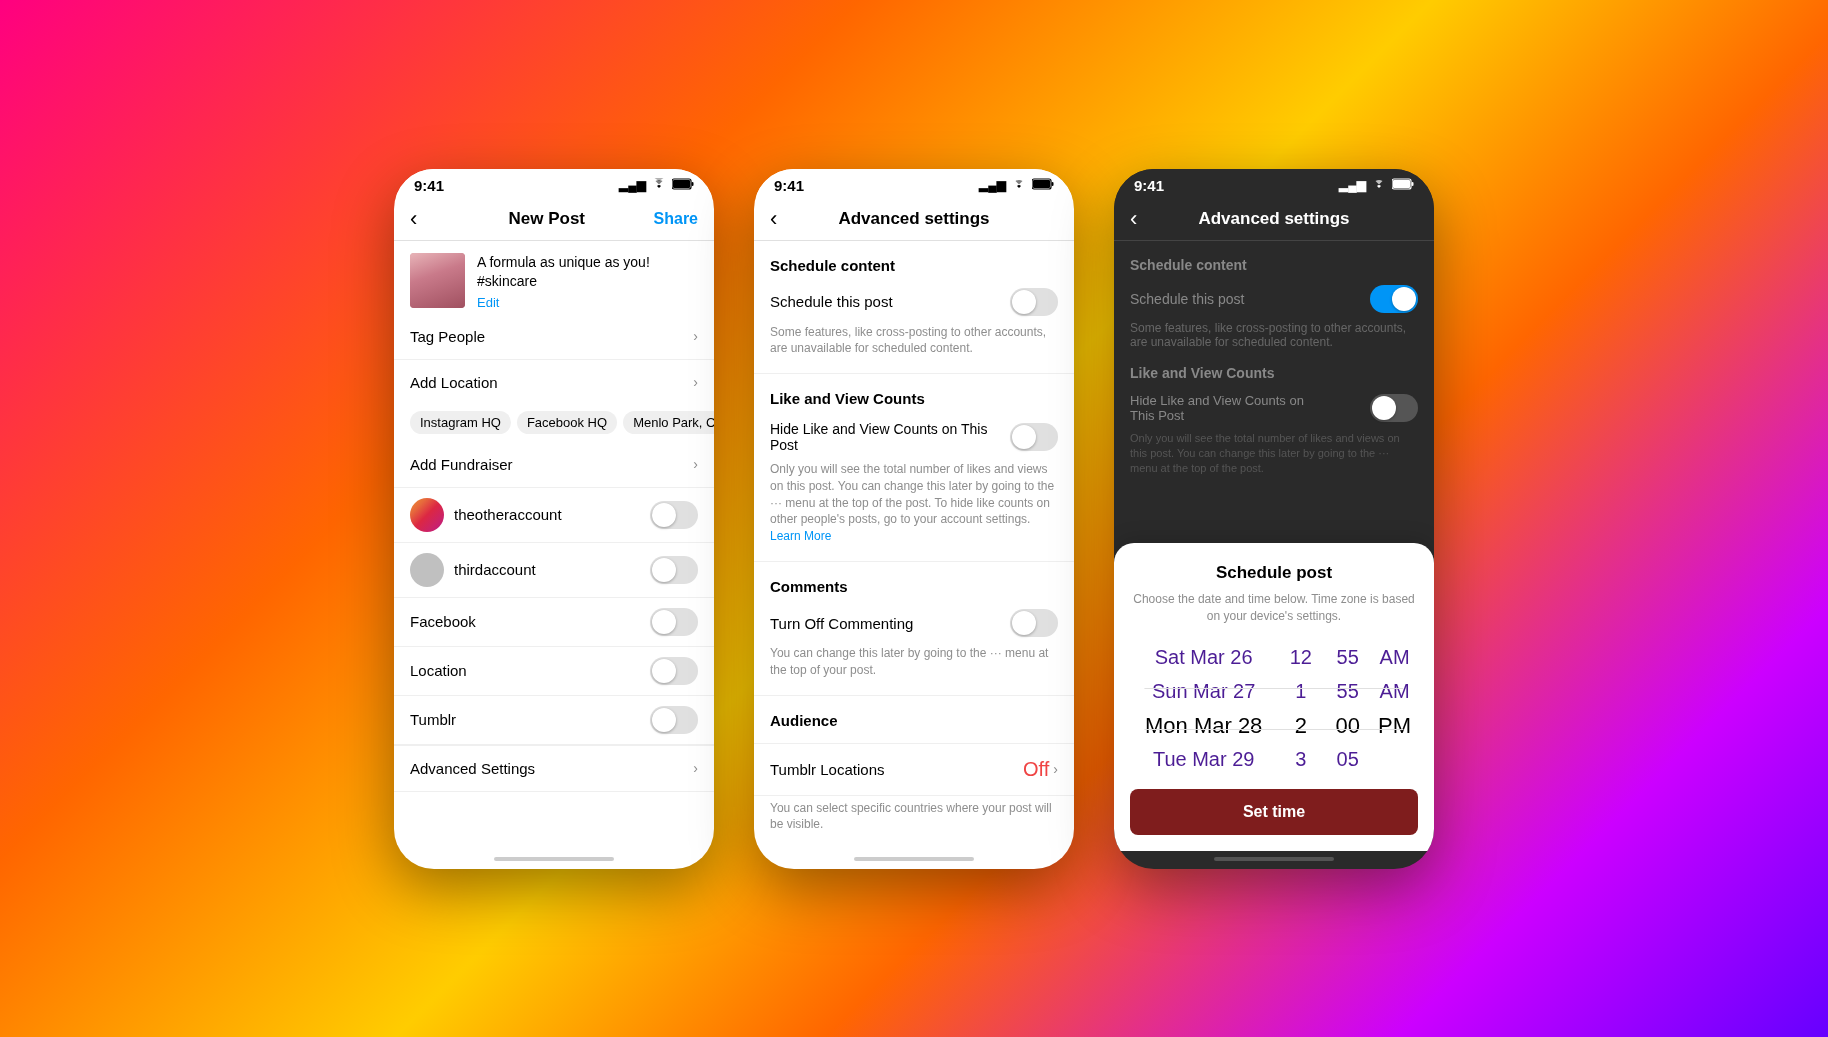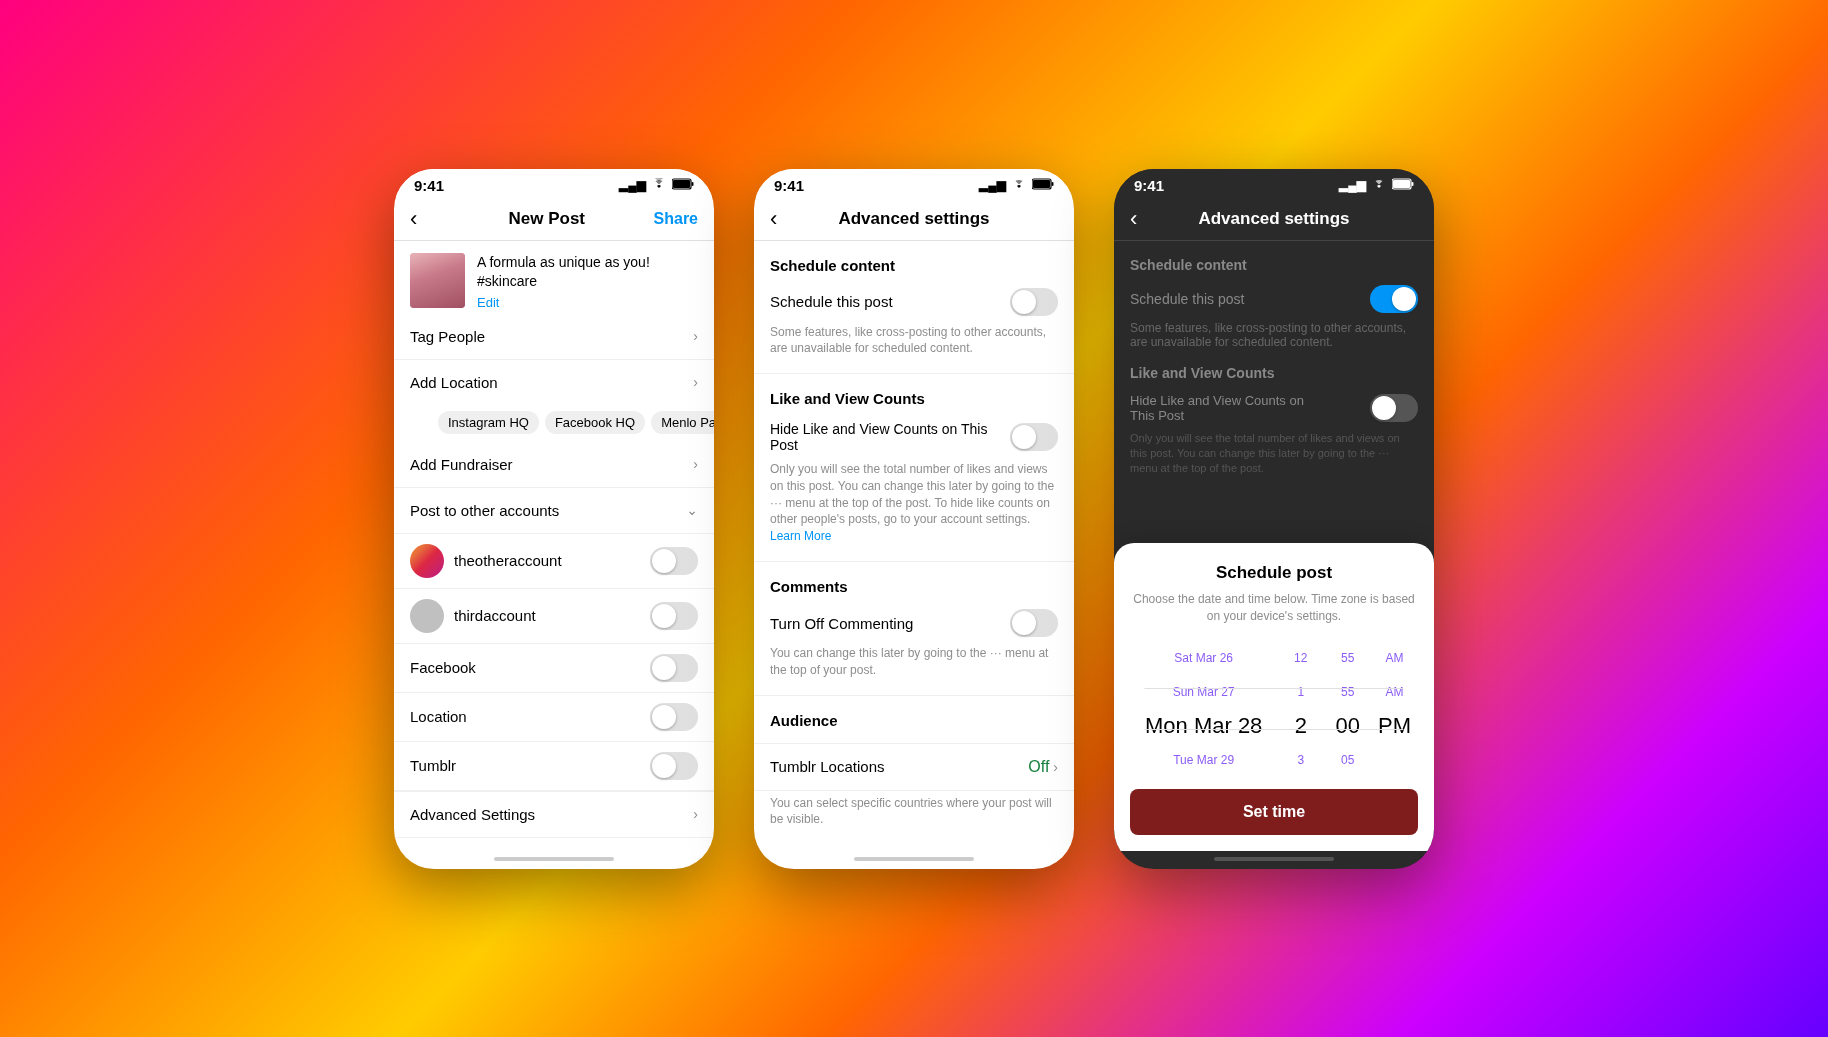--- a/index.html
+++ b/index.html
@@ -125,21 +125,20 @@
     .menu-item-label { font-size: 15px; color: #000; }
     .menu-chevron { color: #8e8e8e; font-size: 14px; }
     .menu-chevron-down { color: #8e8e8e; font-size: 14px; }
 
     .location-tags {
       display: flex;
       gap: 6px;
       padding: 6px 16px 8px;
       flex-wrap: nowrap;
       overflow: hidden;
-      margin-left: 28px;
     }
 
     .location-tag {
       background: #efefef;
       border-radius: 12px;
       padding: 4px 10px;
       font-size: 13px;
       color: #000;
       white-space: nowrap;
     }
@@ -234,21 +233,21 @@
     }
 
     .settings-row-link {
       display: flex;
       align-items: center;
       justify-content: space-between;
       padding: 14px 16px;
       border-bottom: 1px solid #efefef;
     }
 
-    .settings-off { font-size: 16px; color: #15803d; margin-left: 40px; }
+    .settings-off { font-size: 20px; color: #ef4444; margin-left: 40px; }
 
     .schedule-modal {
       position: absolute;
       bottom: 0;
       left: 0;
       right: 0;
       background: white;
       border-radius: 20px 20px 0 0;
       padding: 20px 16px 16px;
       z-index: 10;
@@ -298,22 +297,22 @@
     .picker-col {
       flex: 1;
       display: flex;
       flex-direction: column;
       align-items: center;
       gap: 2px;
       position: relative;
     }
 
     .picker-item {
-      font-size: 12px;
-      color: #8b5cf6;
+      font-size: 20px;
+      color: #4c1d95;
       height: 32px;
       display: flex;
       align-items: center;
       justify-content: center;
       width: 100%;
       text-align: center;
     }
 
     .picker-item.selected {
       font-size: 22px;
@@ -401,24 +400,20 @@
       <span class="location-tag">Instagram HQ</span>
       <span class="location-tag">Facebook HQ</span>
       <span class="location-tag">Menlo Park, Ca</span>
     </div>
 
     <div class="menu-item">
       <span class="menu-item-label">Add Fundraiser</span>
       <span class="menu-chevron">›</span>
     </div>
 
-    <div class="menu-item">
-      <span class="menu-item-label">Post to other accounts</span>
-      <span class="menu-chevron-down">⌄</span>
-    </div>
 
     <div class="account-row">
       <div class="account-left">
         <div class="account-avatar"></div>
         <span class="account-name">theotheraccount</span>
       </div>
       <div class="toggle"></div>
     </div>
 
     <div class="account-row">

